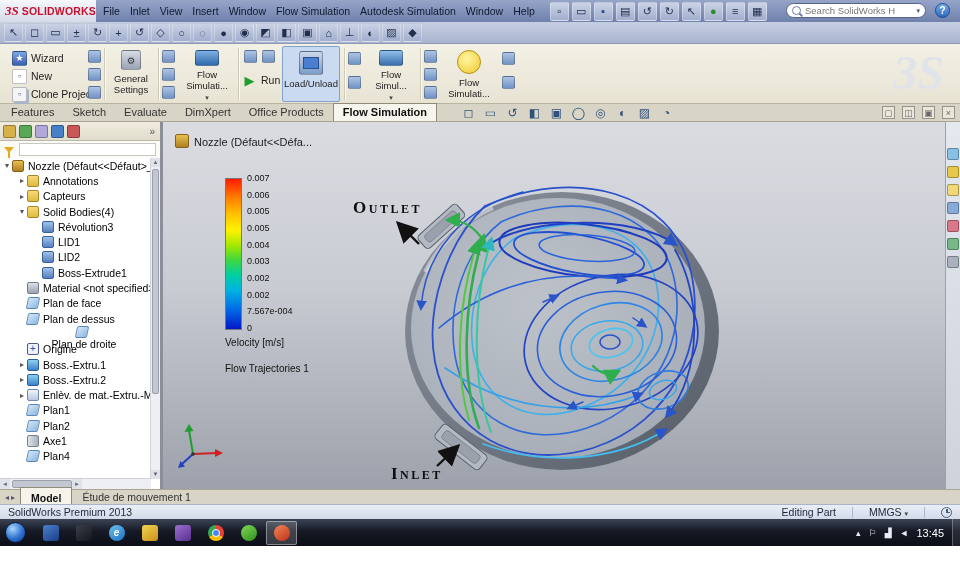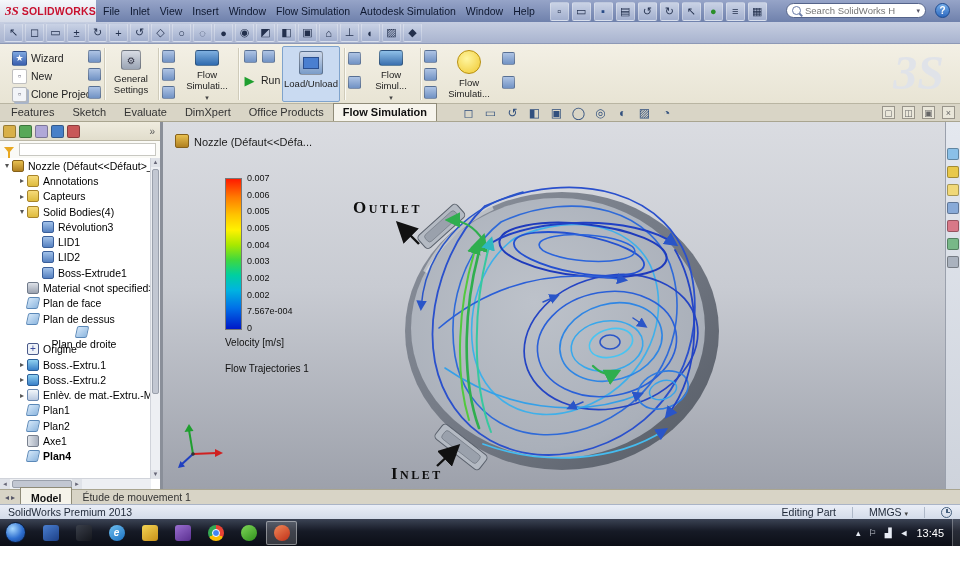--- a/index.html
+++ b/index.html
@@ -415,21 +415,21 @@
         <div class="trow" style="padding-left: 17px;">
           <span class="texp"></span>
           <span class="ticon ti-plane"></span>
           <span class="tlabel">Plan2</span>
         </div>
         <div class="trow" style="padding-left: 17px;">
           <span class="texp"></span>
           <span class="ticon ti-axis"></span>
           <span class="tlabel">Axe1</span>
         </div>
-        <div class="trow" style="padding-left: 17px; font-weight: bold;">
+        <div class="trow" style="padding-left: 17px;">
           <span class="texp"></span>
           <span class="ticon ti-plane"></span>
           <span class="tlabel">Plan4</span>
         </div>
       </div>
     <div class="vscroll">
       <span class="vs-a" style="top:0">▲</span>
       <span class="vs-thumb"></span>
       <span class="vs-a" style="bottom:0">▼</span>
     </div>

